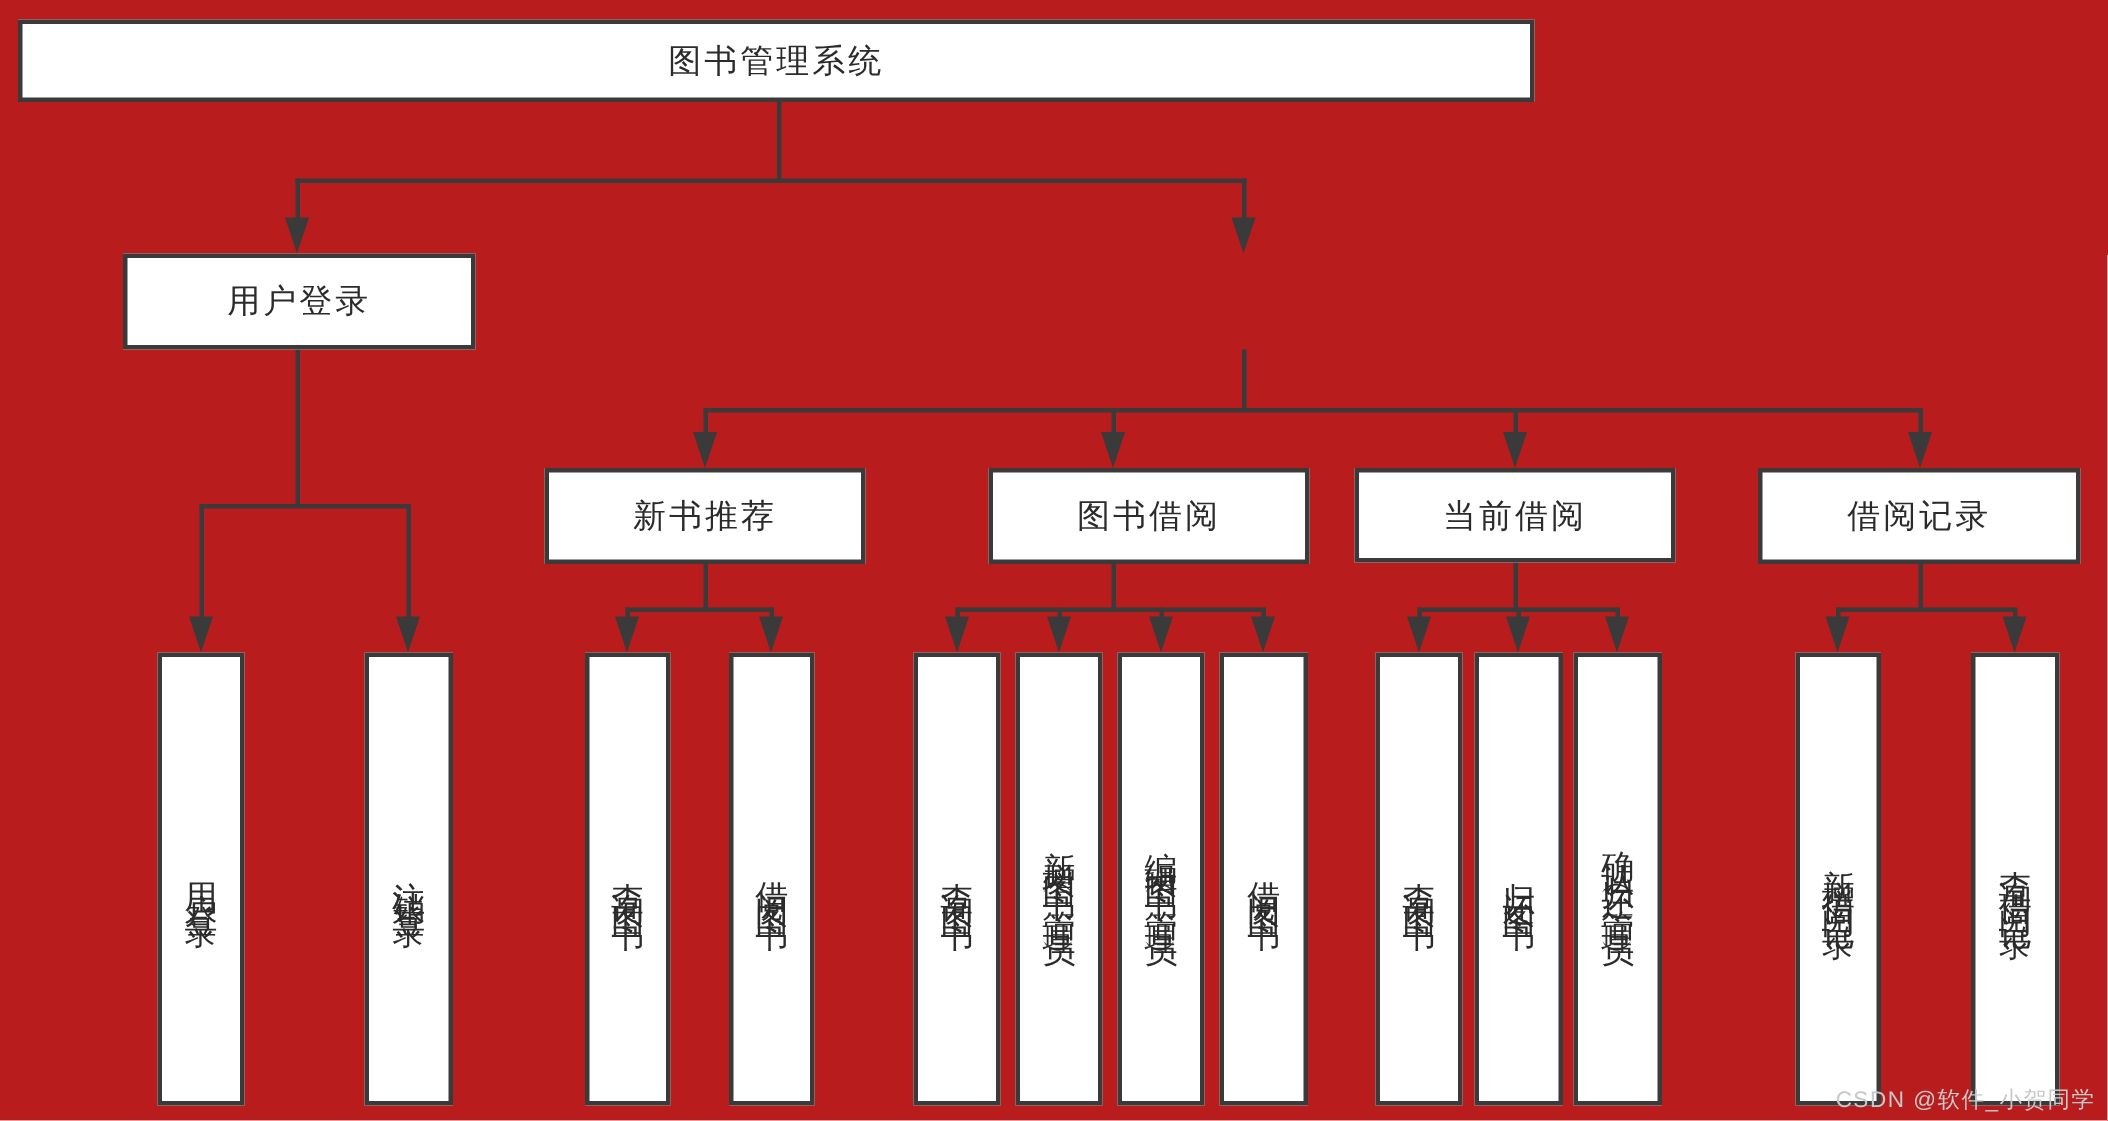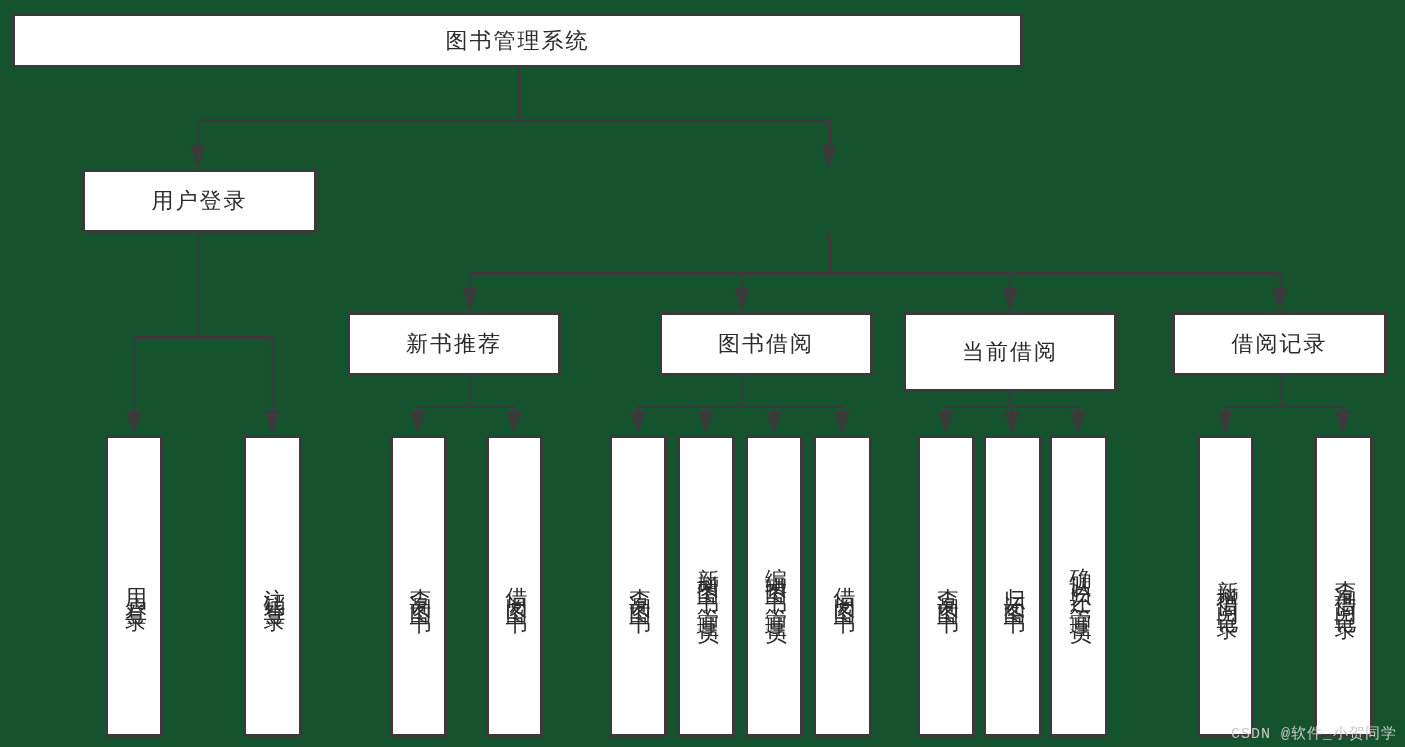--- a/index.html
+++ b/index.html
@@ -1,22 +1,22 @@
 <!DOCTYPE html>
 <html><head>
 <meta charset="utf-8">
 <style>
   html, body { margin: 0; padding: 0; background: #ffffff; }
   #stage {
     position: relative;
     width: 1405px;
     height: 747px;
-    background: #14532d;
+    background: #b91c1c;
     overflow: hidden;
-    font-family: Liberation Mono, monospace;
+    font-family: Liberation Sans, sans-serif;
   }
   .box {
     position: absolute;
     box-sizing: border-box;
     background: #ffffff;
     border: 3px solid #3a3a3a;
     display: flex;
     align-items: center;
     justify-content: center;
     color: #2b2b2b;
@@ -113,23 +113,23 @@
       <div class="arrow" style="left: 1004px; top: 411px; border-top-color: rgb(58, 58, 58);"></div>
       <div class="arrow" style="left: 1070px; top: 411px; border-top-color: rgb(58, 58, 58);"></div>
       <div class="arrow" style="left: 1217px; top: 411px; border-top-color: rgb(58, 58, 58);"></div>
       <div class="arrow" style="left: 1335px; top: 411px; border-top-color: rgb(58, 58, 58);"></div>
     </div>
 
   <div class="box" style="left:12px; top:13px; width:1011px; height:55px;">图书管理系统</div>
 
   <div class="box" style="left:82px; top:169px; width:235px; height:64px;">用户登录</div>
 
-  <div class="box" style="left:347px; top:312px; width:214px; height:64px;">新书推荐</div>
+  <div class="box" style="left:363px; top:312px; width:214px; height:64px;">新书推荐</div>
   <div class="box" style="left:635px; top:312px; width:214px; height:64px;margin-left:24px;">图书借阅</div>
-  <div class="box" style="left:903px; top:312px; width:214px; height:80px;">当前借阅</div>
+  <div class="box" style="left:903px; top:312px; width:214px; height:63px;">当前借阅</div>
   <div class="box" style="left:1172px; top:312px; width:215px; height:64px;">借阅记录</div>
 
   <div class="box vbox" style="left:105px; top:435px; width:58px; height:302px;">用户登录</div>
   <div class="box vbox" style="left:243px; top:435px; width:59px; height:302px;">注销登录</div>
 
   <div class="box vbox" style="left:390px; top:435px; width:57px; height:302px;">查询图书</div>
   <div class="box vbox" style="left:486px; top:435px; width:57px; height:302px;">借阅图书</div>
 
   <div class="box vbox" style="left:609px; top:435px; width:58px; height:302px;">查询图书</div>
   <div class="box vbox" style="left:677px; top:435px; width:58px; height:302px;">新增图书（管理员）</div>

